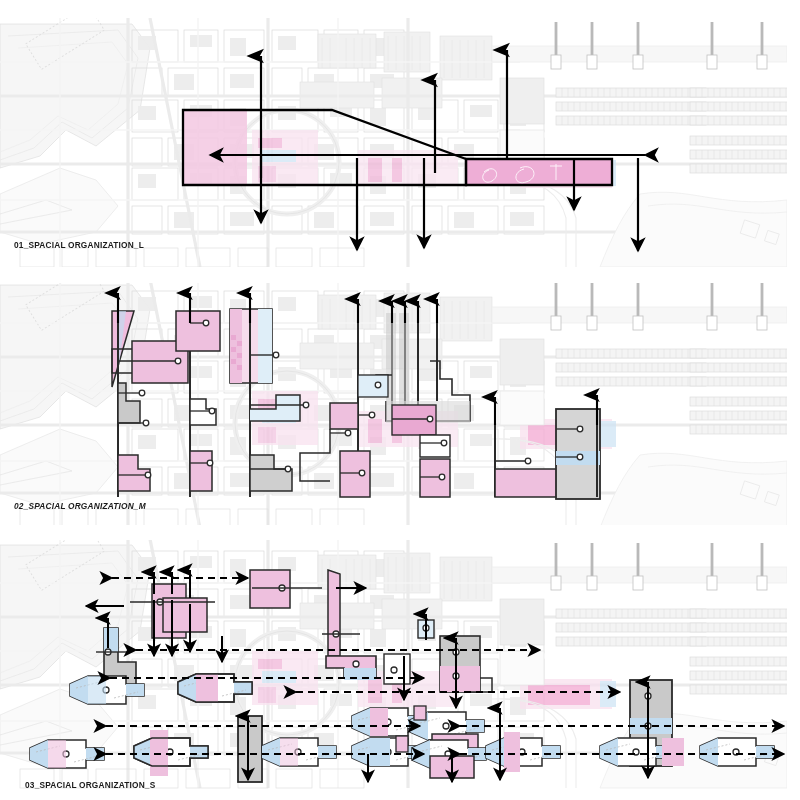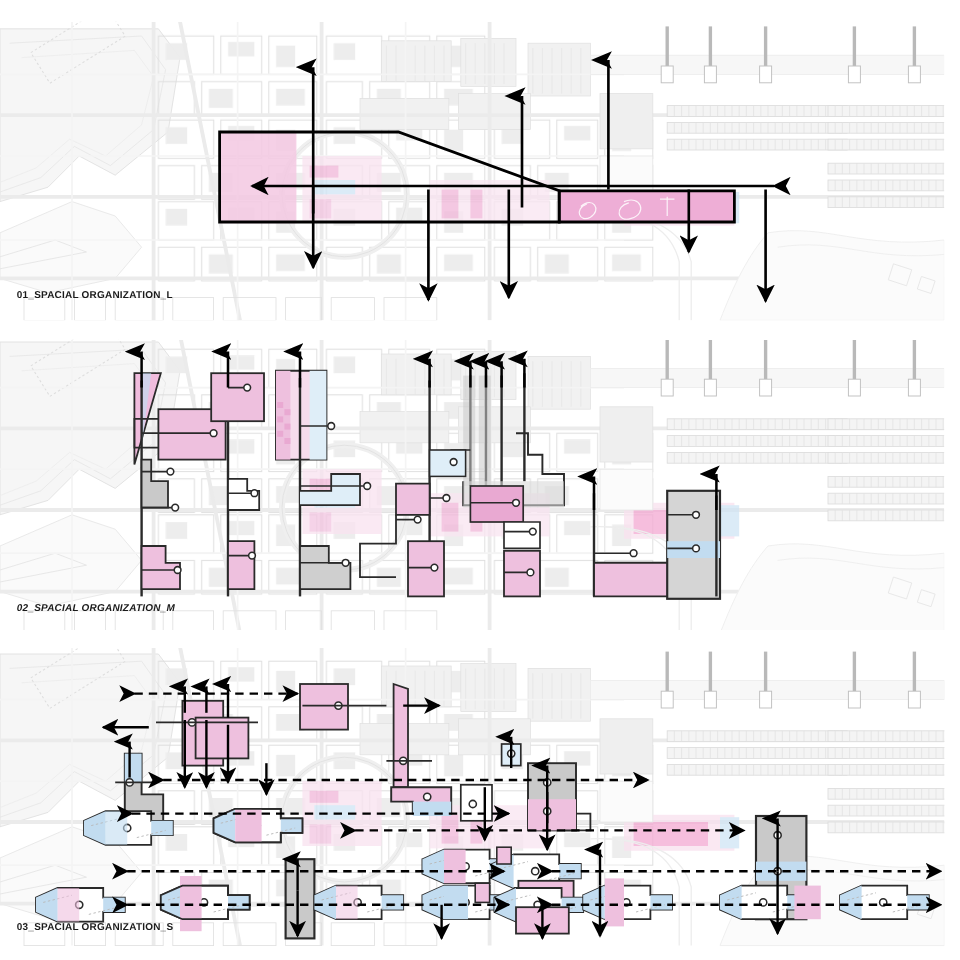--- a/index.html
+++ b/index.html
@@ -13,21 +13,21 @@
   .panel-label{position:absolute;left:14px;font-size:8.3px;font-weight:bold;
                letter-spacing:.2px;color:#1a1a1a;white-space:nowrap;
                font-family:"Liberation Sans",sans-serif;z-index:40;}
 
   #p1{top:18px;height:249px;}
   #p2{top:283px;height:242px;font-style:italic;}
   #p3{top:540px;height:250px;}
 
   #p1 .panel-label{top:222px;}
   #p2 .panel-label{top:218px;}
-  #p3 .panel-label{top:227px;}
+  #p3 .panel-label{top:240px;margin-left:11px;}
 </style>
 </head>
 <body>
 
 <div class="sheet">
 
   <div class="panel" id="p1">
     <svg class="panel-svg" viewBox="0 0 787 249" preserveAspectRatio="none">
       <defs>
 

